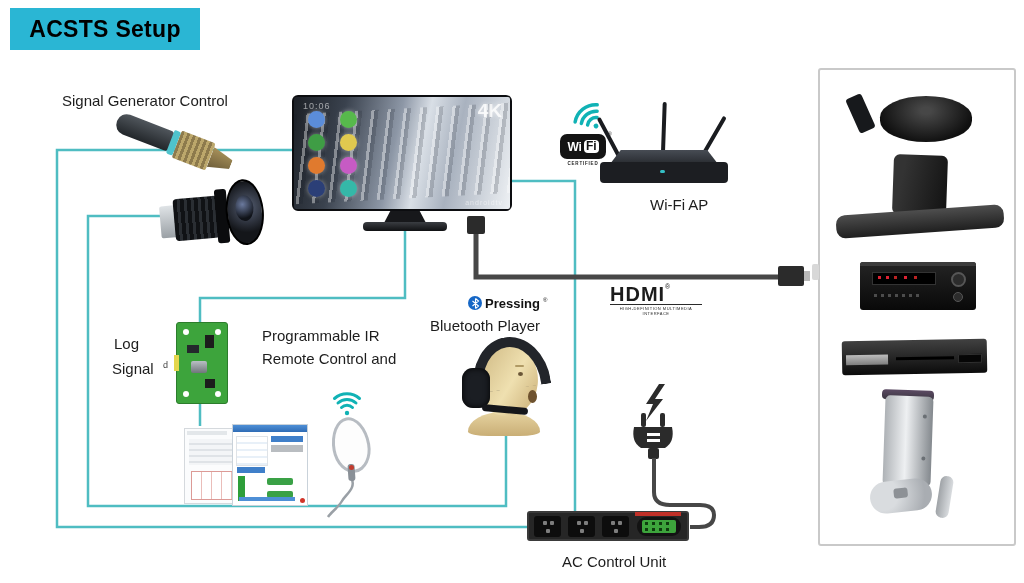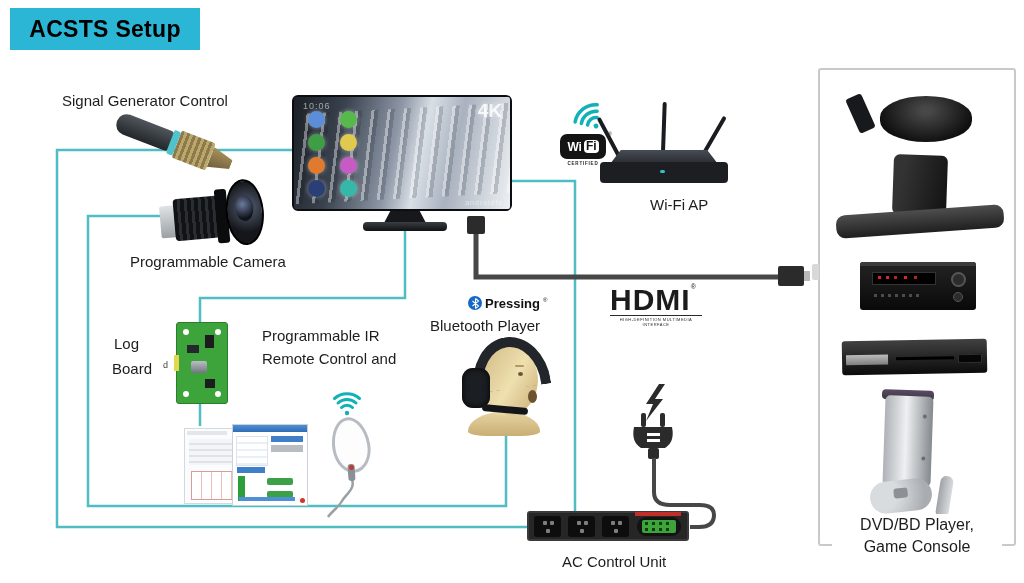--- a/index.html
+++ b/index.html
@@ -40,21 +40,21 @@
   
   .router{left:598px;top:98px;width:132px;height:96px;}
   .ant{position:absolute;width:4px;height:50px;background:#1a1c20;border-radius:2px;transform-origin:50% 100%;}
   .router-top{position:absolute;left:12px;top:52px;width:108px;height:14px;background:linear-gradient(#474c54,#282b30);
       clip-path:polygon(10% 0,90% 0,100% 100%,0 100%);}
   .router-body{position:absolute;left:2px;top:64px;width:128px;height:21px;background:#1c1e22;border-radius:4px;}
   .router-led{position:absolute;left:62px;top:72px;width:5px;height:3px;background:#35c0c5;border-radius:2px;}
 
   
   .hdmilogo{left:610px;top:283px;width:110px;height:34px;z-index:5;color:#1b1b1b;}
-  .hdmilogo .big{font-size:30px;font-weight:bold;letter-spacing:1px;font-family:"Liberation Sans",sans-serif;}
+  .hdmilogo .big{font-size:20px;font-weight:bold;letter-spacing:1px;font-family:"Liberation Sans",sans-serif;}
   .hdmilogo .reg{font-size:7px;vertical-align:top;}
   .hdmilogo .sub{font-size:4px;letter-spacing:.5px;color:#2a2a2a;margin-top:-2px;border-top:1px solid #2a2a2a;width:92px;text-align:center;padding-top:1px;}
 
   
   .btlogo{left:468px;top:295px;height:16px;z-index:5;display:flex;align-items:center;gap:3px;}
   .btlogo .bticon{width:14px;height:14px;border-radius:50%;background:#1667c6;display:flex;align-items:center;justify-content:center;}
   .btlogo .bttxt{font-size:13px;font-weight:bold;color:#111;}
   .btlogo .reg{font-size:6px;color:#111;vertical-align:top;margin-top:-6px;}
 
   
@@ -220,23 +220,22 @@
     </g>
 
     <path d="M654,458 V492 Q654,505 670,505 H700 Q714,505 714,515 Q714,527 699,527 H690" stroke="#474747" stroke-width="4" fill="none"></path>
   </svg>
 
   <div class="banner">
     <span>ACSTS Setup</span>
   </div>
 
   <div class="lbl" style="left:62px;top:92px;text-align:center;">Signal Generator Control</div>
-  <div class="lbl" style="left:130px;top:253px;">Programmable Camera</div>
   <div class="lbl" style="left:114px;top:335px;">Log</div>
-  <div class="lbl" style="left:112px;top:360px;">Board</div>
+  <div class="lbl" style="left:112px;top:360px;">Signal</div>
   <div class="lbl" style="left:163px;top:360px;font-size:9px;color:#444;">d</div>
   <div class="lbl" style="left:262px;top:327px;">Programmable IR</div>
   <div class="lbl" style="left:262px;top:350px;">Remote Control and</div>
   <div class="lbl" style="left:430px;top:317px;">Bluetooth Player</div>
   <div class="lbl" style="left:625px;top:196px;margin-left:25px;">Wi-Fi AP</div>
   <div class="lbl" style="left:562px;top:553px;">AC Control Unit</div>
 
   <div class="dev tv">
     <div class="tv-screen">
       <div class="tv-streaks"></div>
@@ -393,18 +392,14 @@
   <div class="dev console">
     <div class="tower-cap"></div>
     <div class="tower">
         <div class="slot"></div>
       </div>
     <div class="pad">
         <div class="c"></div>
       </div>
     <div class="cons-remote"></div>
   </div>
-  <div class="dev dbox-label">
-    <div>DVD/BD Player,</div>
-    <div>Game Console</div>
-  </div>
 
 </div>
 
 </body></html>

